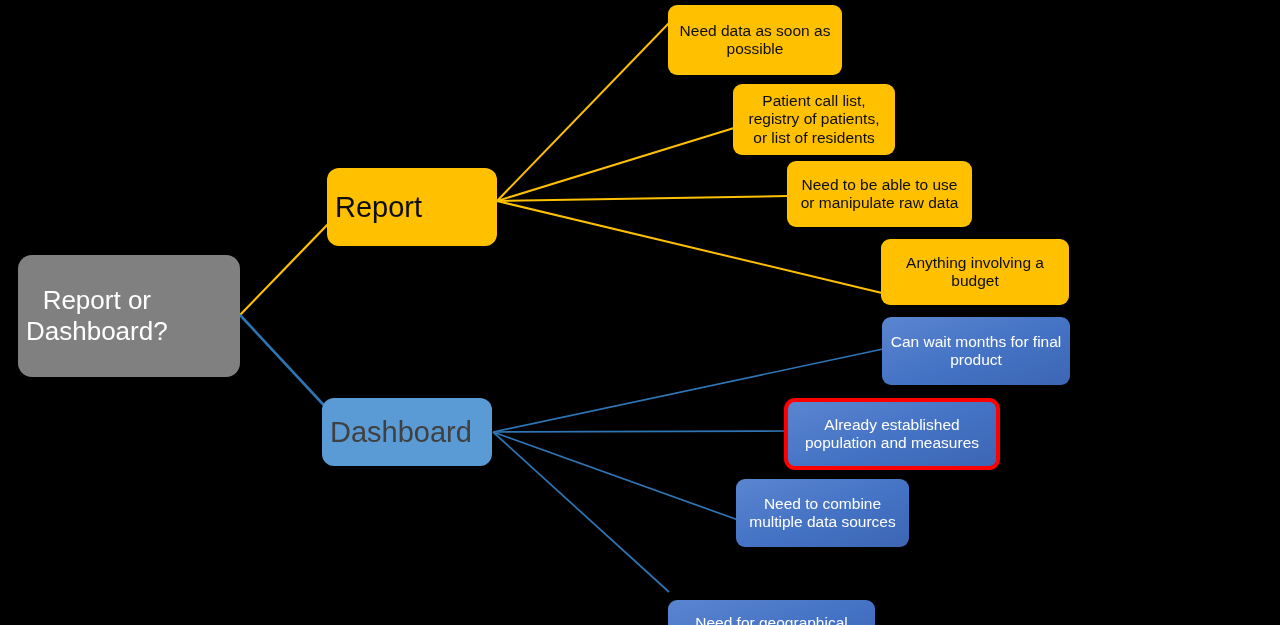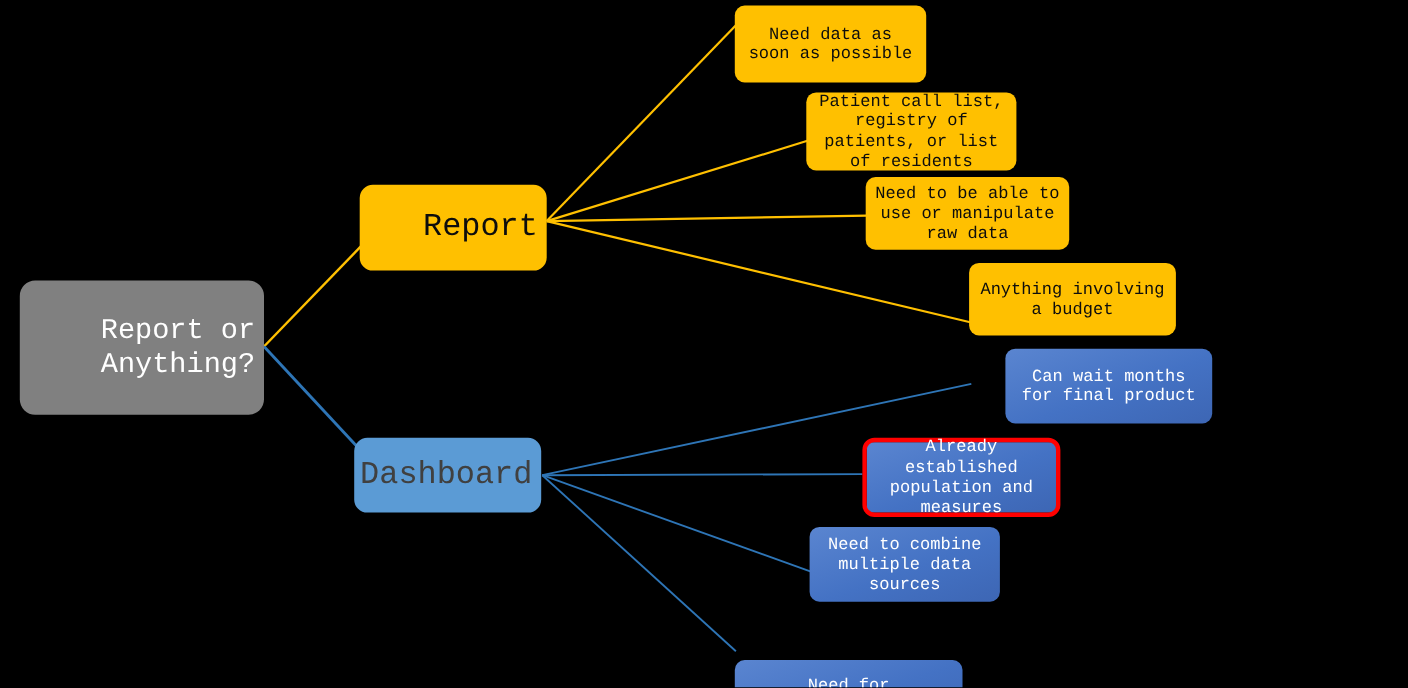--- a/index.html
+++ b/index.html
@@ -21,26 +21,25 @@
     top: 0;
     width: 1280px;
     height: 625px;
     pointer-events: none;
   }
   .node {
     position: absolute;
     box-sizing: border-box;
     display: flex;
     align-items: center;
-    justify-content: flex-end;
+    justify-content: flex-start;
     text-align: center;
     border-radius: 10px;
     line-height: 1.18;
     padding: 2px 8px;
-    font-family: Liberation Mono, monospace;
   }
   .node-root {
     background: #808080;
     color: #ffffff;
     font-size: 26px;
     border-radius: 14px;
   }
   .node-branch-report {
     background: #FFC000;
     color: #0d0d0d;
@@ -87,47 +86,47 @@
       <line x1="497" y1="201" x2="788" y2="196" stroke="#FFC000" stroke-width="2" stroke-linecap="butt"></line>
       <line x1="497" y1="201" x2="882" y2="293" stroke="#FFC000" stroke-width="2" stroke-linecap="butt"></line>
       <line x1="493" y1="432" x2="883" y2="349" stroke="#2E75B6" stroke-width="1.7" stroke-linecap="butt"></line>
       <line x1="493" y1="432" x2="784" y2="431" stroke="#2E75B6" stroke-width="1.7" stroke-linecap="butt"></line>
       <line x1="493" y1="432" x2="741" y2="521" stroke="#2E75B6" stroke-width="1.7" stroke-linecap="butt"></line>
       <line x1="493" y1="432" x2="669" y2="592" stroke="#2E75B6" stroke-width="1.7" stroke-linecap="butt"></line>
     </svg>
 
   <div class="node node-root" style="left: 18px; top: 255px; width: 222px; height: 122px;">
     <span class="node-label">Report or
-Anything?</span>
+Dashboard?</span>
   </div>
 
   <div class="node node-branch-report" style="left: 327px; top: 168px; width: 170px; height: 78px;">
     <span class="node-label">Report</span>
   </div>
   <div class="node node-branch-dashboard" style="left: 322px; top: 398px; width: 170px; height: 68px;">
     <span class="node-label">Dashboard</span>
   </div>
 
   <div class="node node-leaf-yellow" style="left: 668px; top: 5px; width: 174px; height: 70px;">
     <span class="node-label">Need data as soon as possible</span>
   </div>
-  <div class="node node-leaf-yellow" style="left: 733px; top: 84px; width: 191px; height: 71px;">
+  <div class="node node-leaf-yellow" style="left: 733px; top: 84px; width: 162px; height: 71px;">
     <span class="node-label">Patient call list, registry of patients, or list of residents</span>
   </div>
   <div class="node node-leaf-yellow" style="left: 881px; top: 239px; width: 188px; height: 66px;">
     <span class="node-label">Anything involving a budget</span>
   </div>
   <div class="node node-leaf-yellow" style="left: 787px; top: 161px; width: 185px; height: 66px;">
     <span class="node-label">Need to be able to use or manipulate raw data</span>
   </div>
 
-  <div class="node node-leaf-blue" style="left: 882px; top: 317px; width: 188px; height: 68px; margin-left: 32px;">
+  <div class="node node-leaf-blue" style="left: 882px; top: 317px; width: 188px; height: 68px;">
     <span class="node-label">Can wait months for final product</span>
   </div>
-  <div class="node node-leaf-blue highlighted" style="left: 784px; top: 398px; width: 180px; height: 72px;">
+  <div class="node node-leaf-blue highlighted" style="left: 784px; top: 398px; width: 216px; height: 72px;">
     <span class="node-label">Already established population and measures</span>
   </div>
   <div class="node node-leaf-blue" style="left: 736px; top: 479px; width: 173px; height: 68px;">
     <span class="node-label">Need to combine multiple data sources</span>
   </div>
   <div class="node node-leaf-blue" style="left: 668px; top: 555px; width: 207px; height: 65px; margin-top: 45px;">
     <span class="node-label">Need for geographical charts</span>
   </div>
 
 </div>

